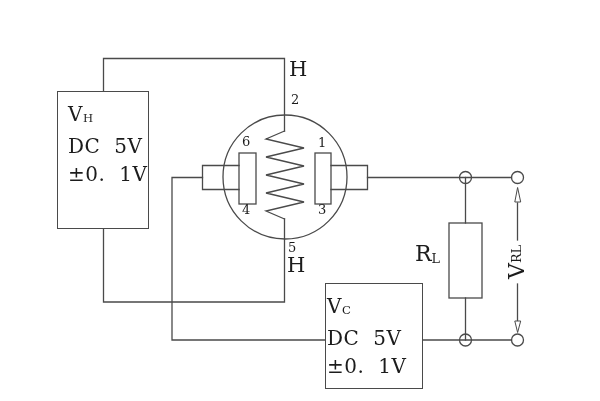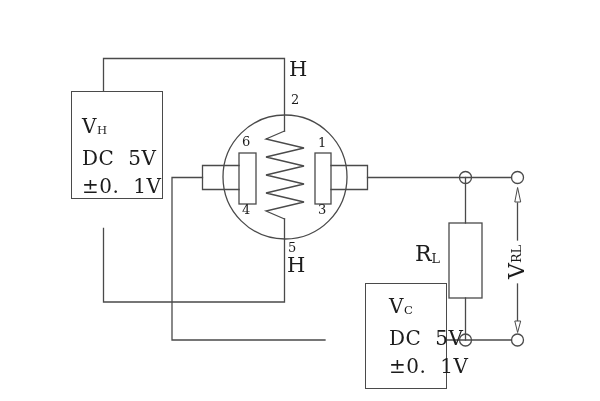--- a/index.html
+++ b/index.html
@@ -35,22 +35,22 @@
     box-sizing: border-box;
     color: #1c1c1c;
   }
   .supply-box .bline {
     font-size: 20px;
     line-height: 28px;
     letter-spacing: 0.5px;
     word-spacing: 0.35em;
     white-space: nowrap;
   }
-  .vh-box { left: 71px; top: 91px; width: 92px; height: 108px; padding: 20px 0 0 10px; }
-  .vc-box { left: 325px; top: 283px; width: 82px; height: 106px; padding: 8px 0 0 23px; margin-left: 40px; }
+  .vh-box { left: 57px; top: 91px; width: 92px; height: 138px; padding: 8px 0 0 10px; }
+  .vc-box { left: 325px; top: 283px; width: 98px; height: 106px; padding: 8px 0 0 1px; }
   .sub {
     font-size: 0.58em;
     vertical-align: -0.12em;
     letter-spacing: 0;
   }
   .rl-label { font-size: 22px; }
   .vrl-label {
     position: absolute;
     left: 489px;
     top: 242px;

